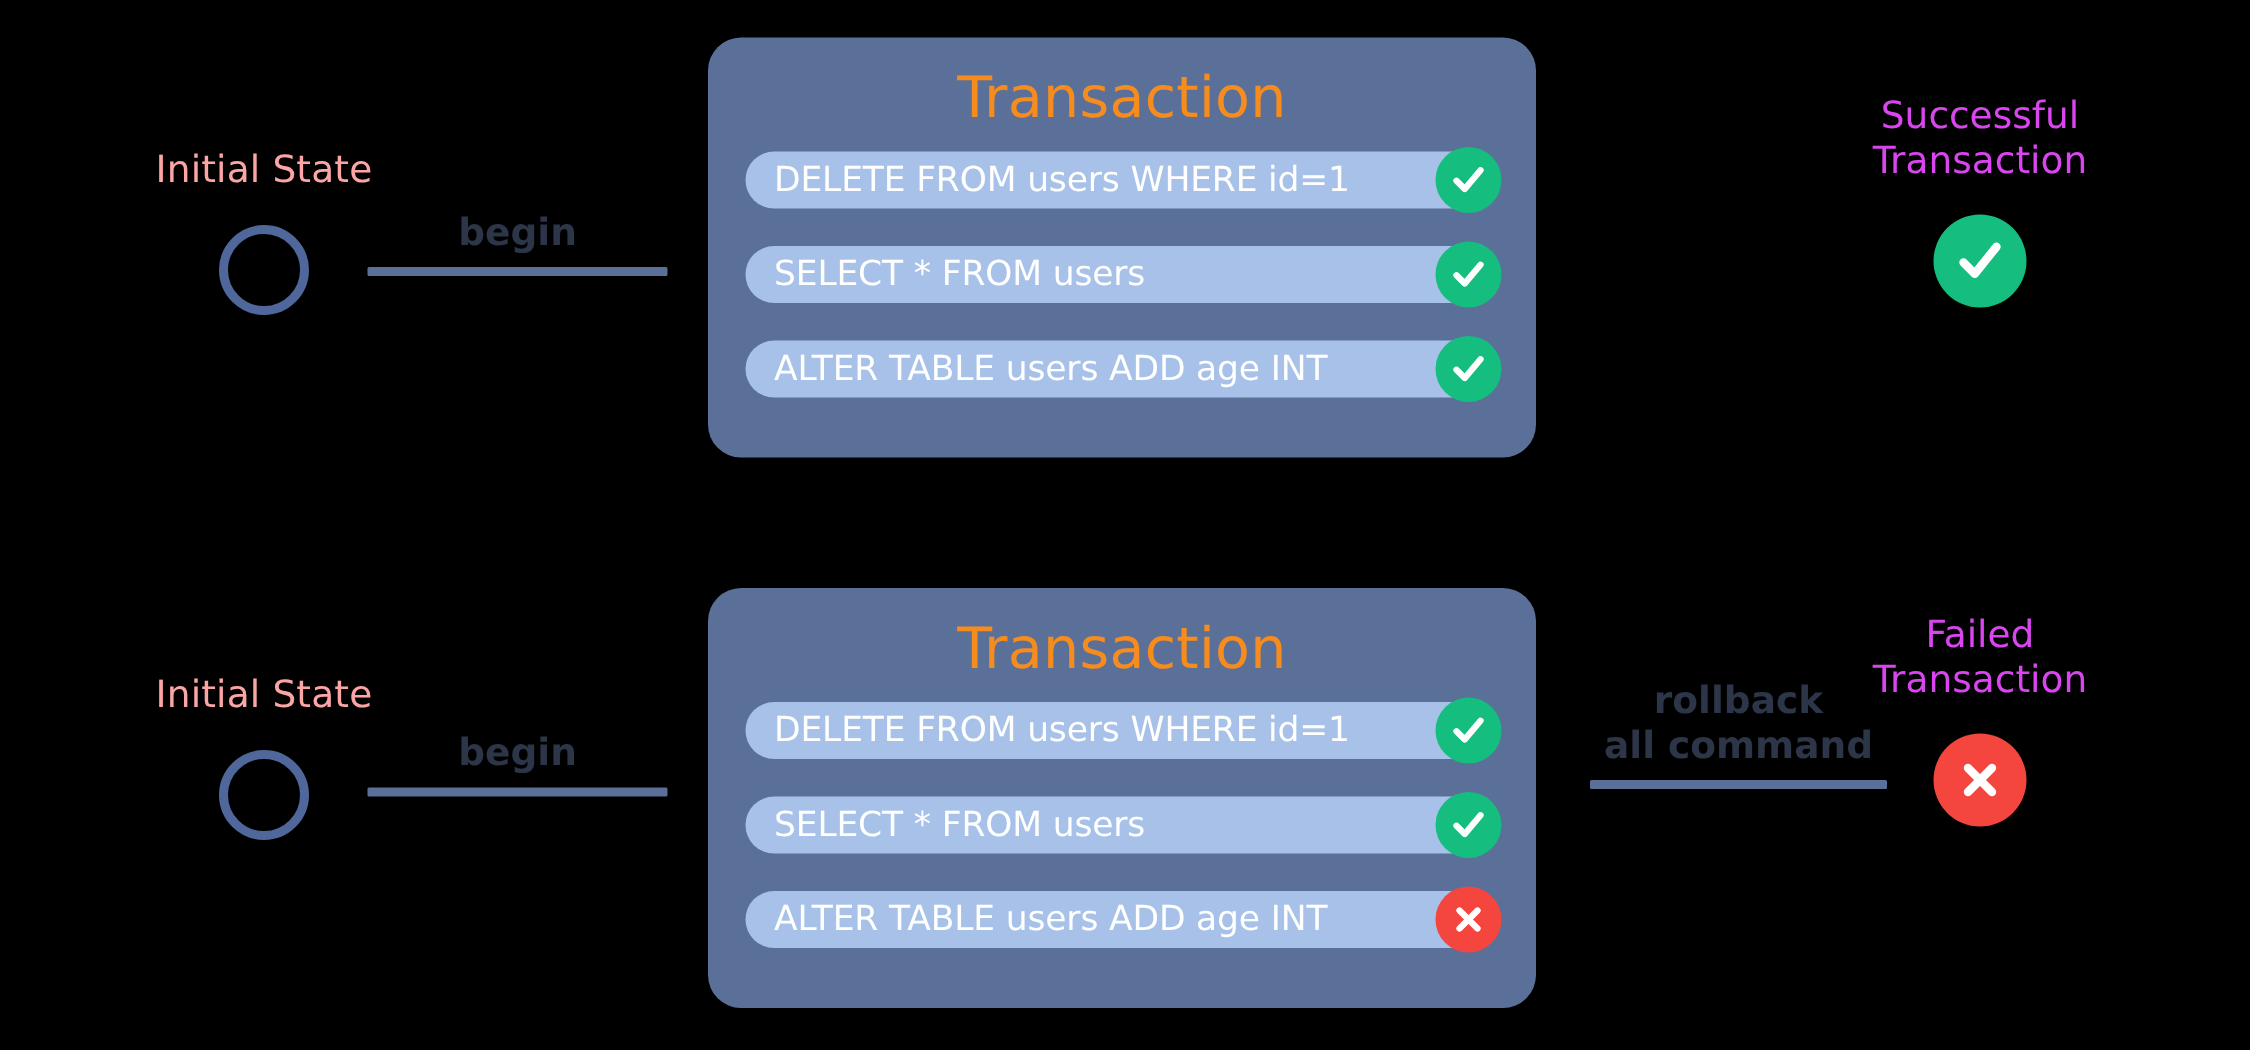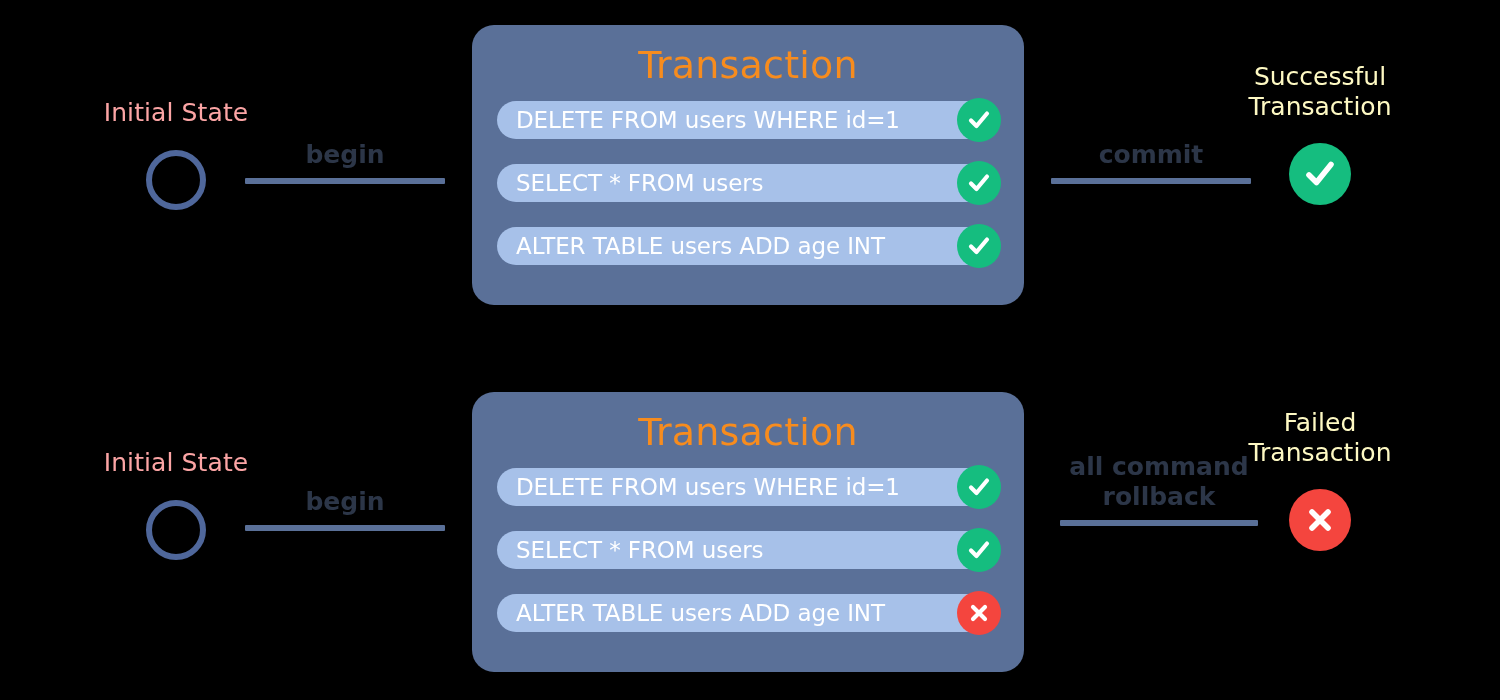--- a/index.html
+++ b/index.html
@@ -128,21 +128,21 @@
   .status-badge.ok   { background: #15bd7f; }
   .status-badge.fail { background: #f4453e; }
   .status-badge svg { display: block; }
 
   
   .outcome-group { position: absolute; width: 200px; text-align: center; }
   .outcome-group.success { left: 1220px; top: 62px; }
   .outcome-group.failure { left: 1220px; top: 408px; }
   .outcome-label {
     font-size: 25px;
-    color: #fef9c3;
+    color: #d946ef;
     line-height: 30px;
     white-space: nowrap;
   }
   .outcome-badge {
     width: 62px; height: 62px;
     border-radius: 50%;
     margin: 21px auto 0 auto;
     display: flex;
     align-items: center;
     justify-content: center;
@@ -202,24 +202,20 @@
           <div class="status-badge ok">
             <svg width="30" height="30" viewBox="0 0 30 30" aria-hidden="true">
               <path d="M7 15.5 L12.5 21 L23 8.5" fill="none" stroke="#ffffff" stroke-width="4.2" stroke-linecap="round" stroke-linejoin="round"></path>
             </svg>
           </div>
         </div>
 
       </div>
     </div>
 
-    <div class="connector commit">
-      <div class="conn-label">commit</div>
-      <div class="conn-line"></div>
-    </div>
 
     <div class="outcome-group success">
       <div class="outcome-label">Successful</div>
       <div class="outcome-label">Transaction</div>
       <div class="outcome-badge ok">
         <svg width="42" height="42" viewBox="0 0 42 42" aria-hidden="true">
           <path d="M10 22 L17.5 29.5 L32 11.5" fill="none" stroke="#ffffff" stroke-width="5.6" stroke-linecap="round" stroke-linejoin="round"></path>
         </svg>
       </div>
     </div>
@@ -275,22 +271,22 @@
           <svg width="30" height="30" viewBox="0 0 30 30" aria-hidden="true">
             <path d="M9 9 L21 21 M21 9 L9 21" fill="none" stroke="#ffffff" stroke-width="4.2" stroke-linecap="round"></path>
           </svg>
         </div>
       </div>
 
     </div>
   </div>
 
   <div class="connector rollback">
+    <div class="conn-label">rollback</div>
     <div class="conn-label">all command</div>
-    <div class="conn-label">rollback</div>
     <div class="conn-line"></div>
   </div>
 
   <div class="outcome-group failure">
     <div class="outcome-label">Failed</div>
     <div class="outcome-label">Transaction</div>
     <div class="outcome-badge fail">
       <svg width="42" height="42" viewBox="0 0 42 42" aria-hidden="true">
         <path d="M13 13 L29 29 M29 13 L13 29" fill="none" stroke="#ffffff" stroke-width="5.6" stroke-linecap="round"></path>
       </svg>

